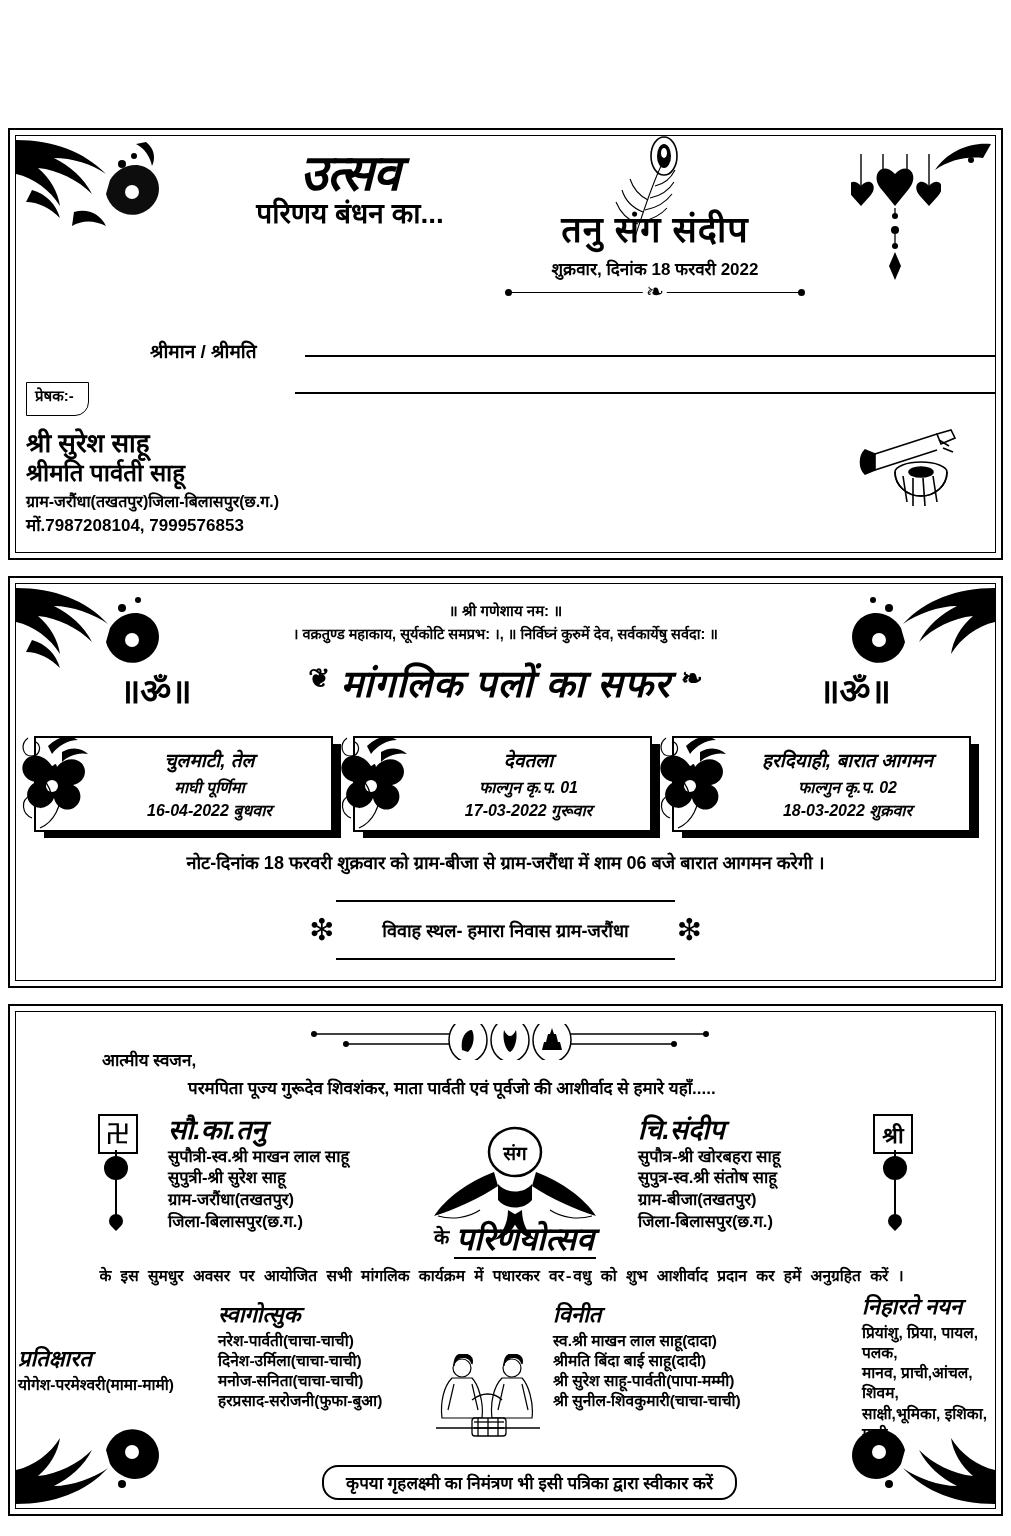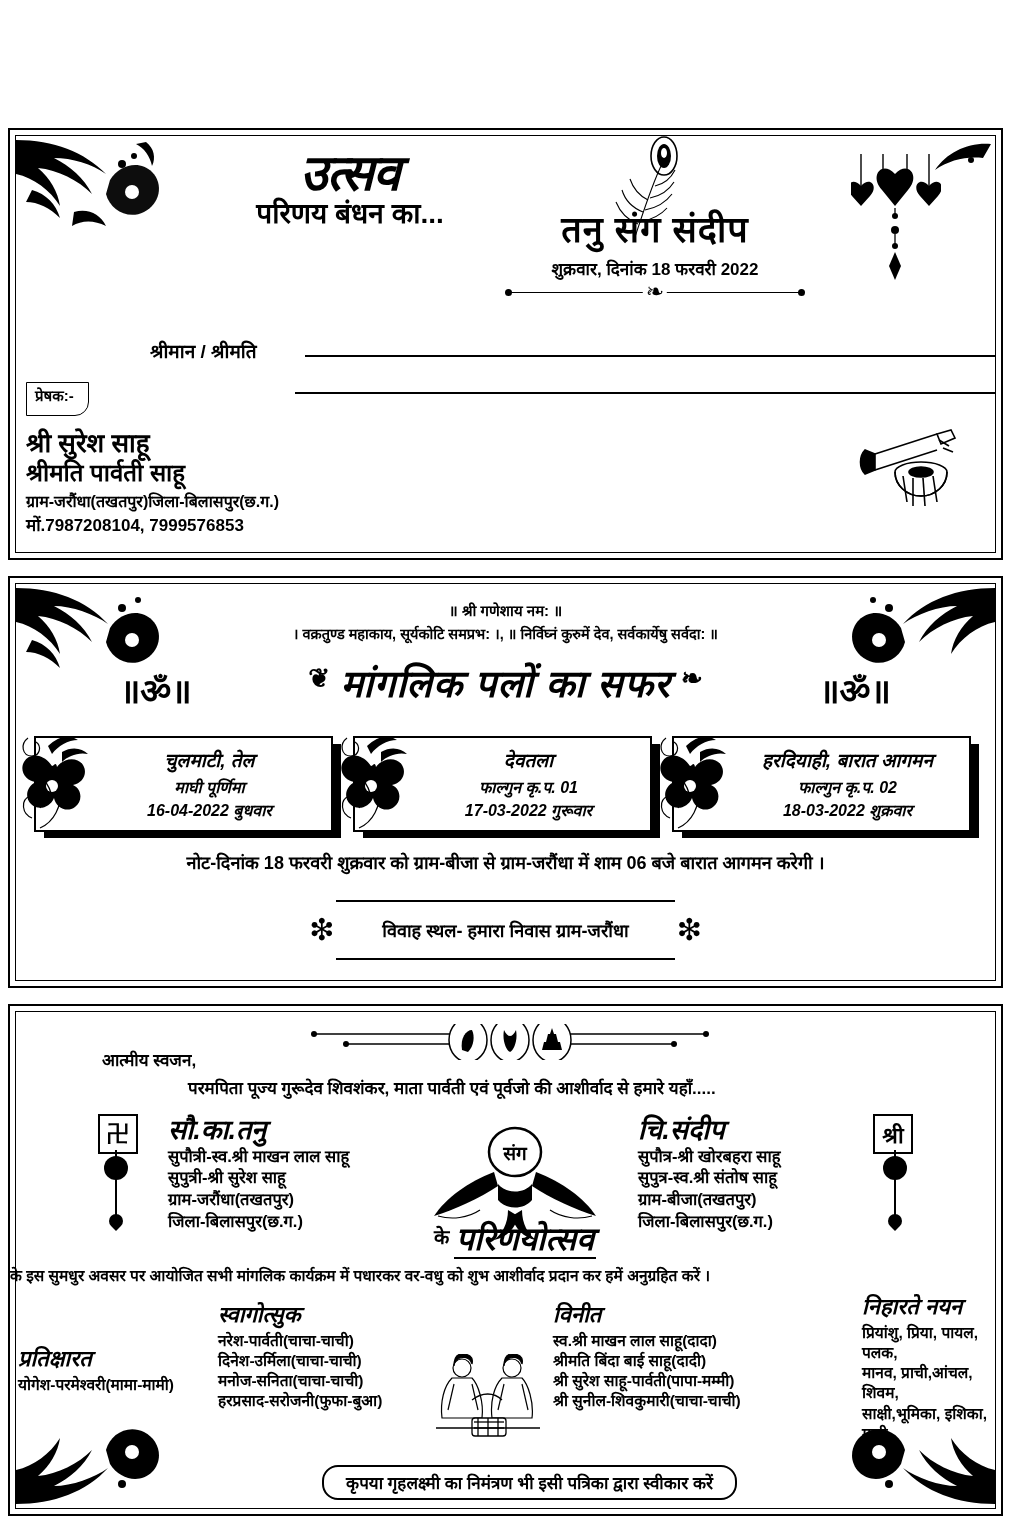--- a/index.html
+++ b/index.html
@@ -245,21 +245,21 @@
     position: absolute; left: 380px; top: 210px; width: 250px;
     text-align: center;
   }
   .c3-ke { font-size: 20px; font-weight: 700; vertical-align: 6px; }
   .c3-parinay {
     font-size: 32px; font-weight: 700; font-style: italic;
     border-bottom: 2.5px solid #000; padding: 0 2px; margin-top: 14px;
   }
   .c3-request {
     position: absolute; left: 0; right: 8px; top: 258px;
-    font-size: 15.5px; font-weight: 600;
+    text-align: center; font-size: 15.5px; font-weight: 600; font-family: Liberation Mono, monospace;
   }
 
   .c3-groups { position: absolute; left: 0; right: 0; top: 292px; height: 140px; }
   .group { position: absolute; }
   .group-title {
     font-size: 22px; font-weight: 700; font-style: italic; margin-bottom: 3px;
   }
   .group-line { font-size: 15.5px; font-weight: 600; line-height: 1.3; }
 
   #group-pratikshart { left: 8px; top: 44px; }

